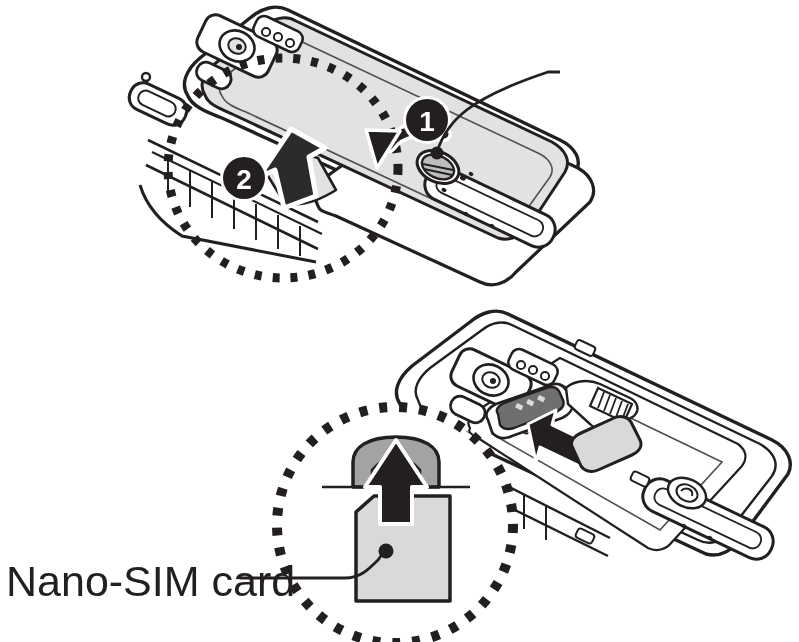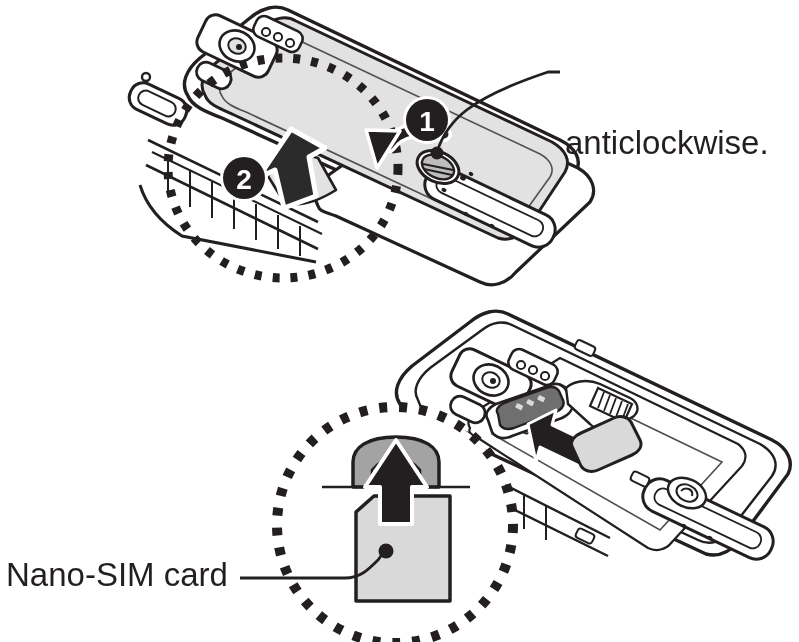--- a/index.html
+++ b/index.html
@@ -36,21 +36,21 @@
   #turn-label {
     left: 565px;
     top: 46px;
     font-size: 33px;
   }
   #turn-label .l2 { display: block; }
 
   #sim-label {
     left: 6px;
     top: 556px;
-    font-size: 33px;
+    font-size: 43px;
   }
 </style>
 </head>
 <body>
 
 <svg class="diagram" viewBox="0 0 799 642" xmlns="http://www.w3.org/2000/svg">
 
   <defs>
     <clipPath id="clip-top-circle">
       <ellipse cx="283" cy="168" rx="115" ry="110"></ellipse>
@@ -297,16 +297,15 @@
 
   <circle cx="395" cy="525" r="118" fill="none" stroke="#231f20" stroke-width="10" stroke-linecap="butt" stroke-dasharray="8 12"></circle>
 
   <g>
     <path d="M240,578 L345,578 C360,578 368,570 378,560 L383,553" fill="none" stroke="#231f20" stroke-width="2.8"></path>
     <circle cx="386" cy="551" r="7.5" fill="#231f20"></circle>
   </g>
 </svg>
 
 <div class="callout-text" id="turn-label">
-  <span class="l2">anticlockwise.</span>
 </div>
 
 <div class="callout-text" id="sim-label">Nano-SIM card</div>
 
 </body></html>

